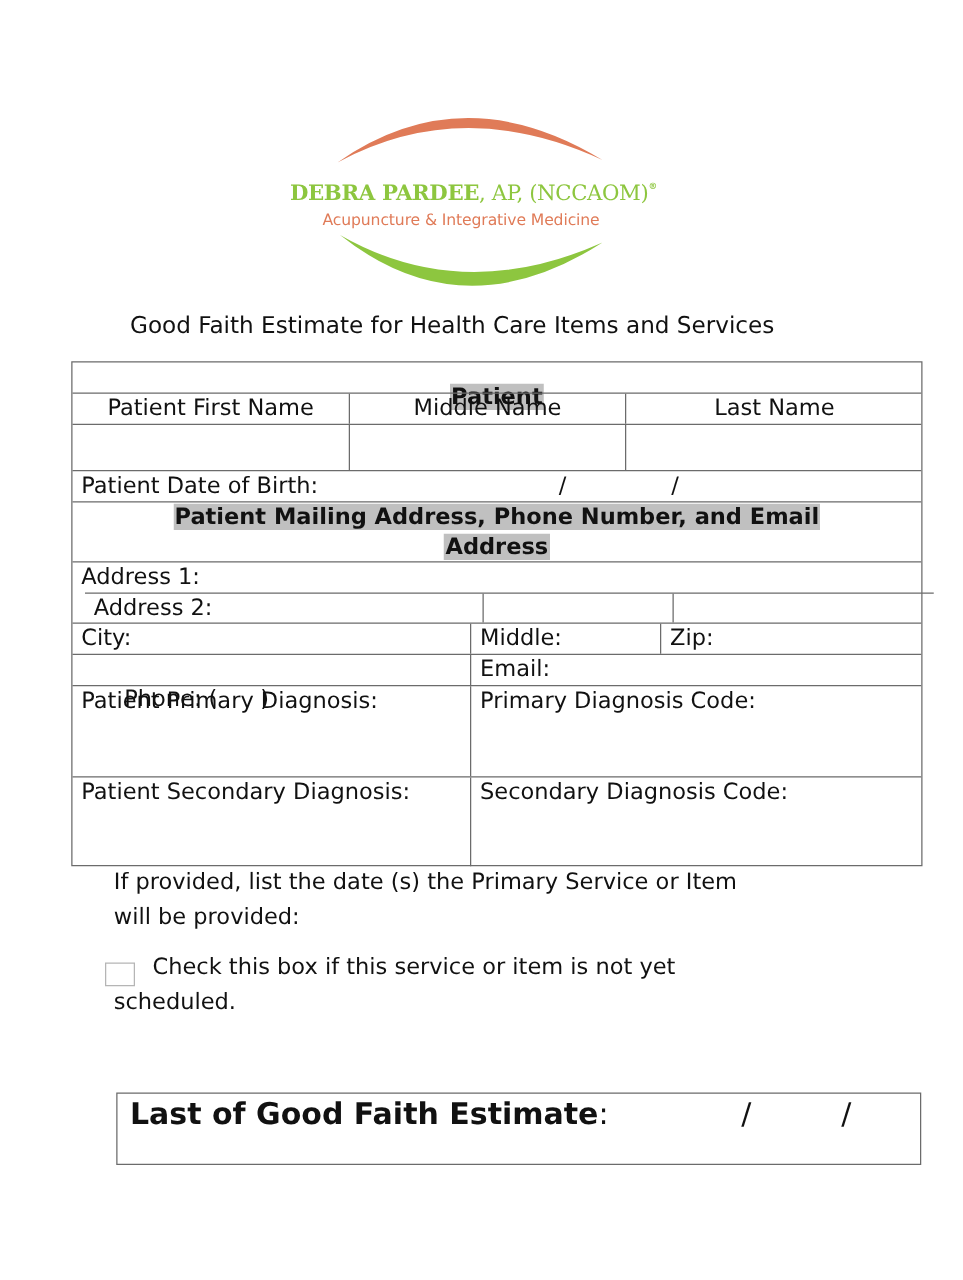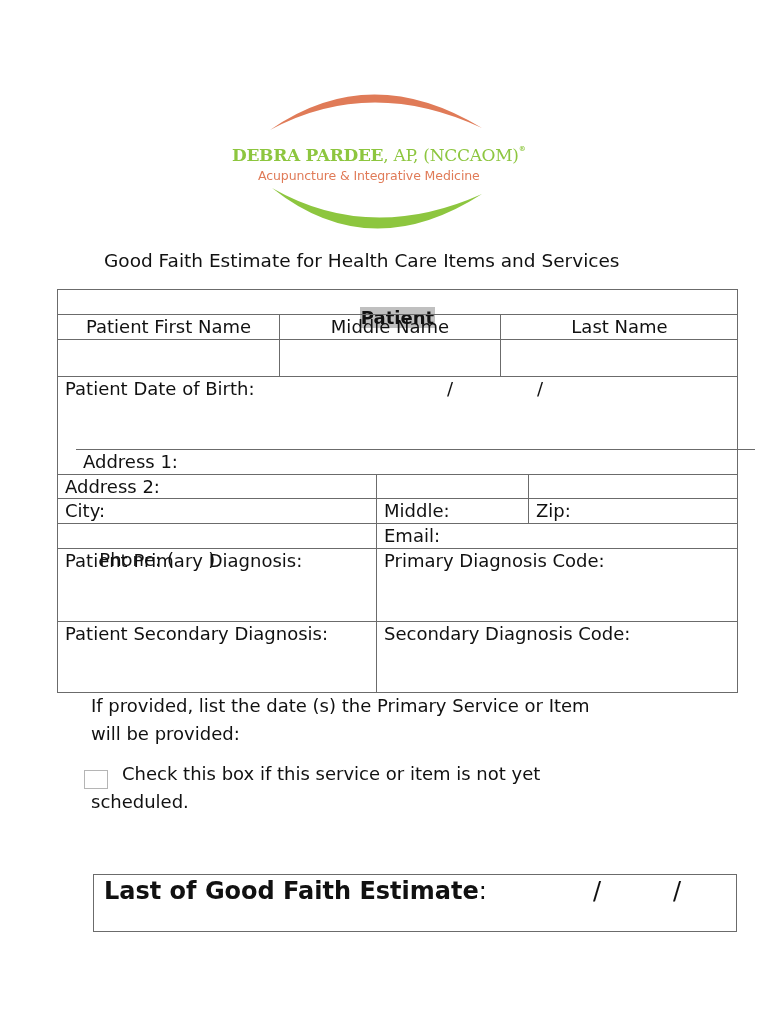--- a/index.html
+++ b/index.html
@@ -169,26 +169,32 @@
     <div class="cell vline" style="left:221px; width:221px;"></div>
     <div class="cell vline" style="left:442px; width:238px;"></div>
   </div>
 
   <div class="row" style="top:86px; height:25px;">
     <div class="cell" style="left:0; width:100%;">Patient Date of Birth:</div>
     <div class="cell" style="left:389px; padding-left:0;">/</div>
     <div class="cell" style="left:479px; padding-left:0;">/</div>
   </div>
 
-
-  <div class="row" style="top:159px; height:25px;margin-left:18px;">
+  <div class="row" style="top:111px; height:48px;">
+    <div class="cell center" style="left:0; width:100%; line-height:24px;">
+      <span class="hl">Patient Mailing Address, Phone Number, and Email</span><br>
+      <span class="hl">Address</span>
+    </div>
+  </div>
+
+  <div class="row" style="top:159px; height:25px;">
     <div class="cell" style="left:0; width:100%;">Address 1:</div>
   </div>
 
-  <div class="row" style="top:184px; height:24px;">
+  <div class="row" style="top:184px; height:24px;margin-left:10px;">
     <div class="cell" style="left:0; width:318px;">
       <span>Address 2:</span>
     </div>
     <div class="cell vline" style="left:318px; width:152px;"></div>
     <div class="cell vline" style="left:470px; width:210px;"></div>
   </div>
 
   <div class="row" style="top:208px; height:25px;">
     <div class="cell" style="left:0; width:318px;">
       <span>City:</span>

